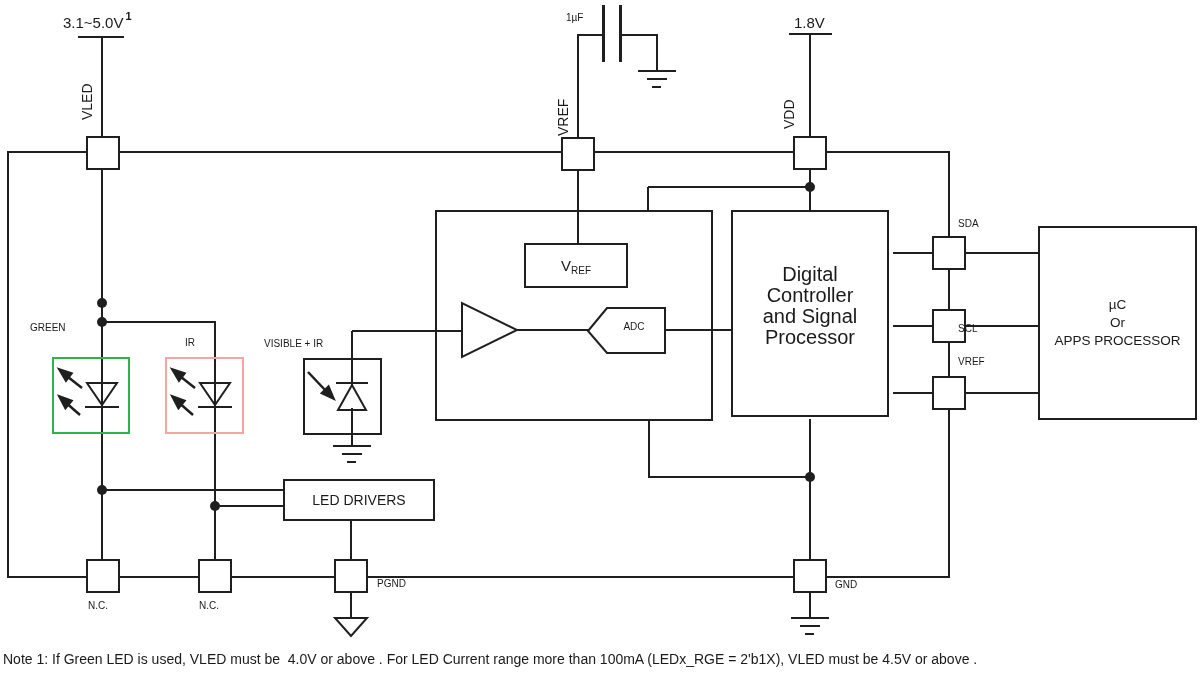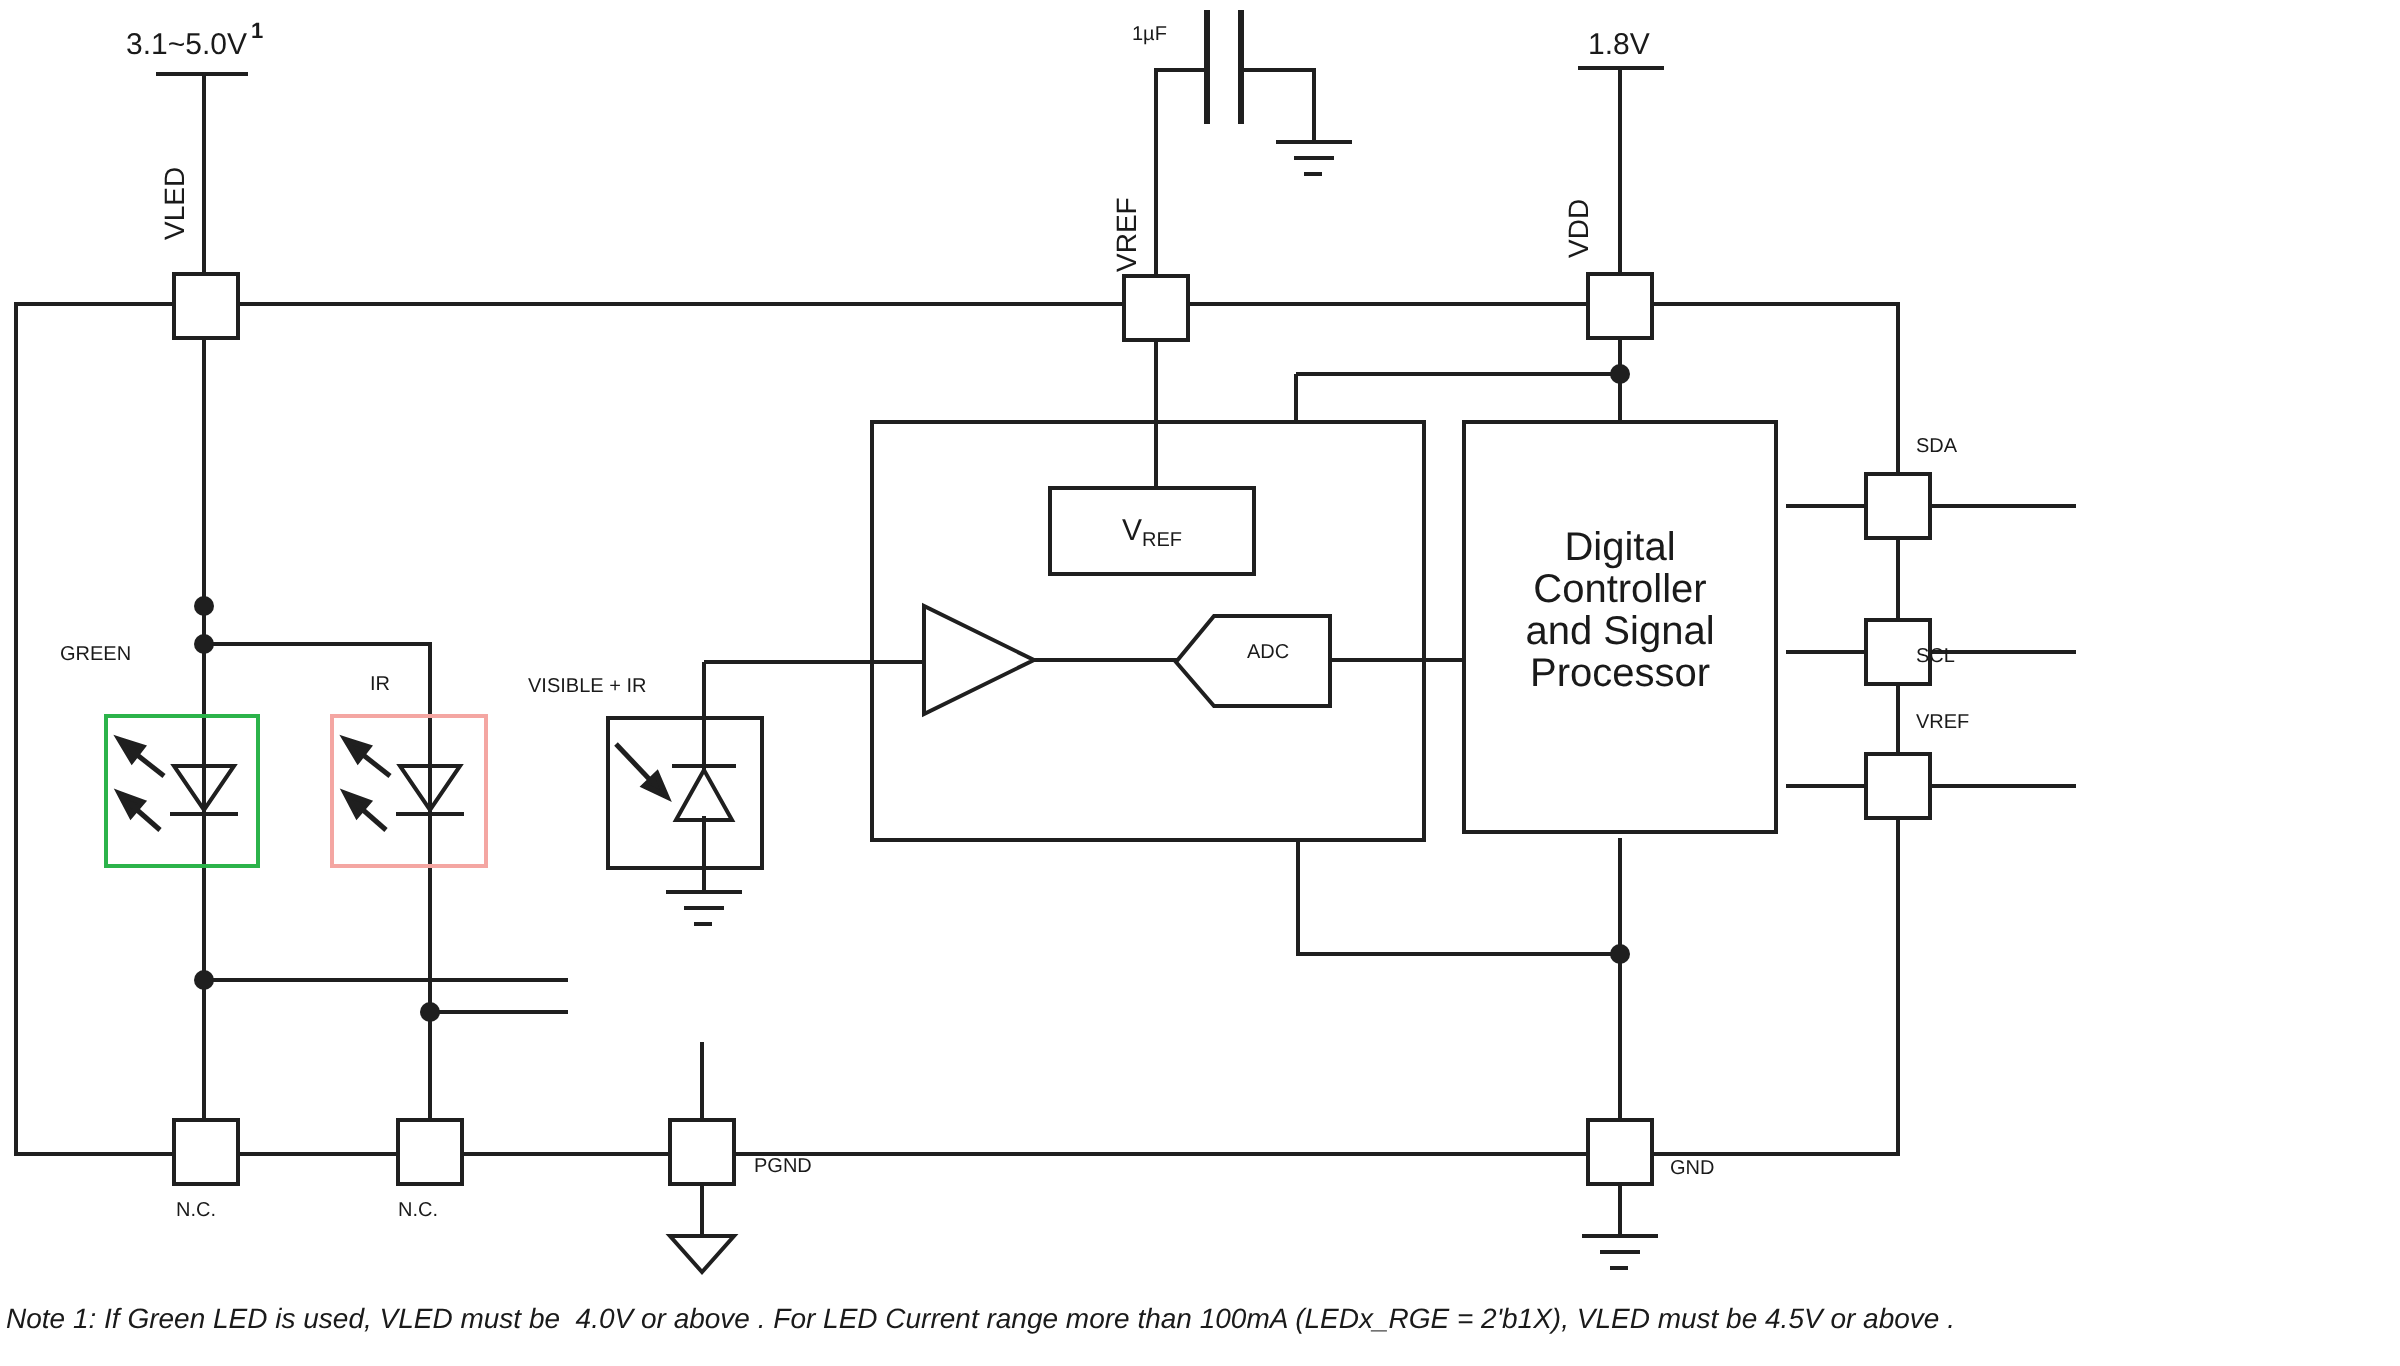--- a/index.html
+++ b/index.html
@@ -15,21 +15,21 @@
   .dot{position:absolute;width:10px;height:10px;border-radius:50%;background:#1f1f1f;z-index:4;}
   .shape{position:absolute;z-index:3;overflow:visible;}
   .lbl{position:absolute;font-size:10px;white-space:nowrap;z-index:5;}
   .vlabel{position:absolute;writing-mode:vertical-rl;transform:rotate(180deg);
           font-size:14px;z-index:5;}
   .gb{position:absolute;height:2px;background:#1f1f1f;z-index:2;}
   sup.noteref{font-size:11px;font-weight:bold;position:relative;top:-2px;margin-left:2px;}
   .vrefsub{font-size:10px;position:relative;top:3px;}
   .dcline{font-size:20px;line-height:21px;}
   .ucline{font-size:13.5px;line-height:18px;}
-  .note{position:absolute;left:3px;top:651px;font-size:14px;white-space:pre-wrap;z-index:5;font-style:italic;}
+  .note{position:absolute;left:3px;top:651px;font-size:14px;white-space:pre-wrap;z-index:5;}
 </style>
 </head>
 <body>
 
 <div id="canvas">
 
   <div class="lbl" style="left:63px;top:12px;font-size:15px;"><span>3.1~5.0V</span><sup class="noteref">1</sup></div>
   <div class="wh" style="left:78px;top:36px;width:46px;"></div>
   <div class="wv" style="left:101px;top:37px;height:100px;"></div>
 
@@ -86,20 +86,25 @@
   <div class="wh" style="left:893px;top:252px;width:40px;"></div>
   <div class="wh" style="left:893px;top:325px;width:40px;"></div>
   <div class="wh" style="left:893px;top:392px;width:40px;"></div>
   <div class="wh" style="left:966px;top:252px;width:72px;"></div>
   <div class="wh" style="left:966px;top:325px;width:72px;"></div>
   <div class="wh" style="left:966px;top:392px;width:72px;"></div>
   <div class="lbl" style="left:958px;top:218px;">SDA</div>
   <div class="lbl" style="left:958px;top:291px;margin-top:32px;">SCL</div>
   <div class="lbl" style="left:958px;top:356px;">VREF</div>
 
+  <div class="box" style="left:1038px;top:226px;width:155px;height:190px;">
+    <div class="ucline">µC</div>
+    <div class="ucline">Or</div>
+    <div class="ucline">APPS PROCESSOR</div>
+  </div>
 
   <div class="wv" style="left:648px;top:419px;height:58px;"></div>
   <div class="wh" style="left:648px;top:476px;width:163px;"></div>
   <div class="wv" style="left:809px;top:419px;height:141px;"></div>
   <div class="dot" style="left:805px;top:472px;"></div>
 
   <div class="wv" style="left:101px;top:170px;height:390px;"></div>
   <div class="dot" style="left:97px;top:298px;"></div>
   <div class="dot" style="left:97px;top:317px;"></div>
   <div class="wh" style="left:101px;top:321px;width:115px;"></div>
@@ -141,20 +146,23 @@
     <line x1="5" y1="14" x2="23" y2="33" stroke="#1f1f1f" stroke-width="2.5"></line>
     <polygon points="30,40 25.4,29.2 19.4,35" fill="#1f1f1f" stroke="#1f1f1f" stroke-width="3"></polygon>
   </svg>
   <div class="wv" style="left:351px;top:408px;height:38px;"></div>
   <div>
     <div class="gb" style="left:333px;top:445px;width:38px;"></div>
     <div class="gb" style="left:342px;top:453px;width:20px;"></div>
     <div class="gb" style="left:347px;top:461px;width:9px;"></div>
   </div>
 
+  <div class="box" style="left:283px;top:479px;width:148px;height:38px;">
+    <span style="font-size:14px;">LED DRIVERS</span>
+  </div>
   <div class="wv" style="left:350px;top:521px;height:39px;"></div>
 
   <div class="pad" style="left:86px;top:136px;"></div>
   <div class="pad" style="left:561px;top:137px;"></div>
   <div class="pad" style="left:793px;top:136px;"></div>
   <div class="pad" style="left:932px;top:236px;"></div>
   <div class="pad" style="left:932px;top:309px;"></div>
   <div class="pad" style="left:932px;top:376px;"></div>
   <div class="pad" style="left:86px;top:559px;"></div>
   <div class="pad" style="left:198px;top:559px;"></div>

